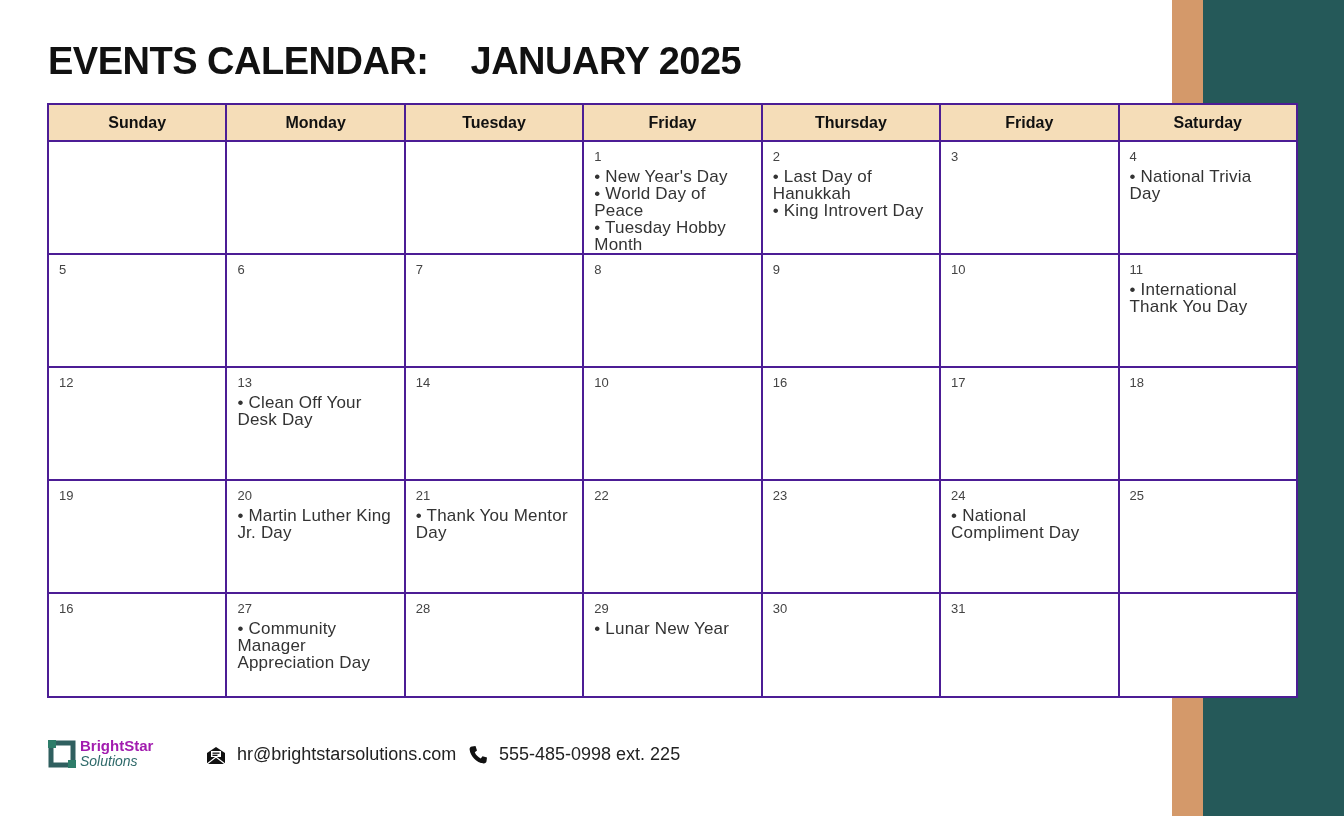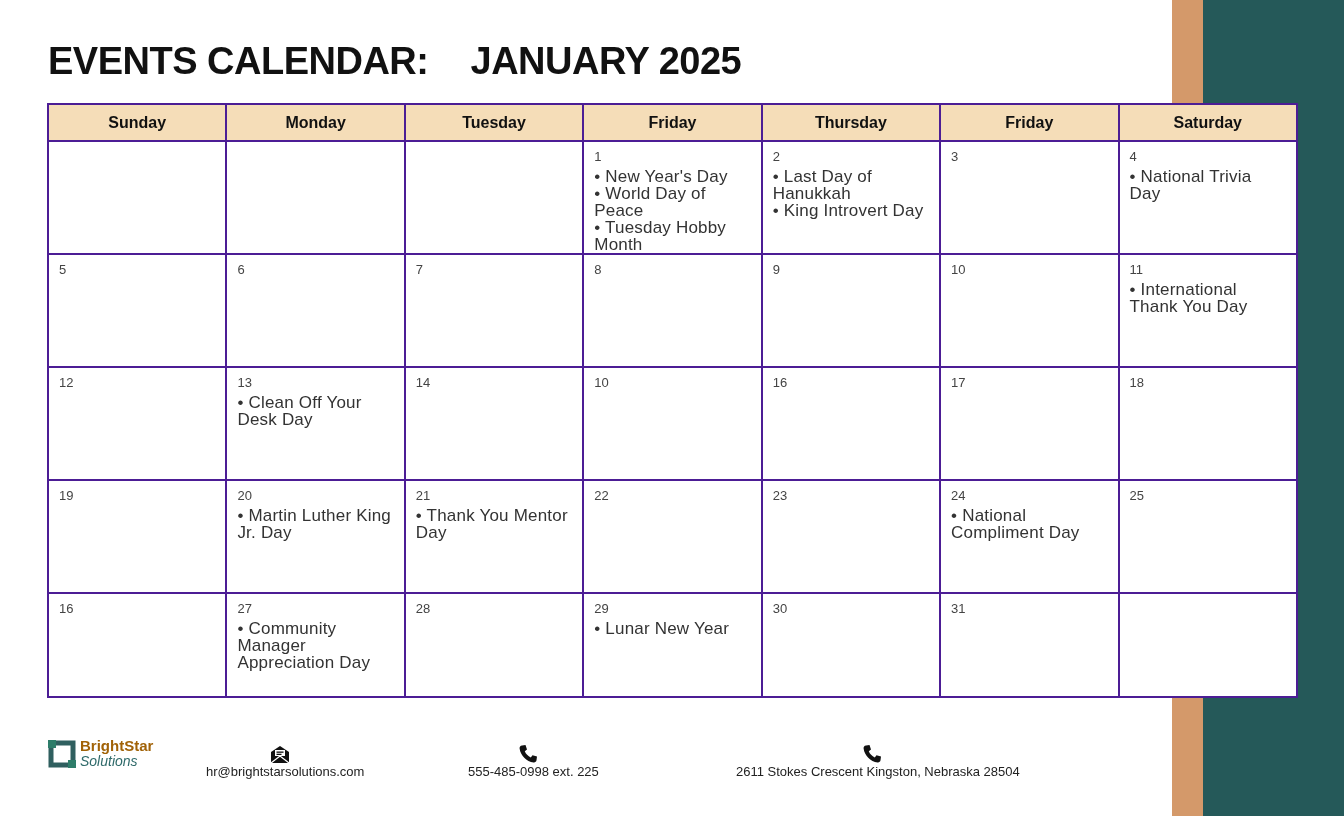--- a/index.html
+++ b/index.html
@@ -21,24 +21,24 @@
     .calendar td { vertical-align: top; padding: 7px 10px 0 10px; background: #ffffff; }
     .calendar tr.r1 td { height: 103px; }
     .calendar tr.r2 td, .calendar tr.r3 td, .calendar tr.r4 td { height: 113px; }
     .calendar tr.r5 td { height: 104px; }
     .daynum { display: block; font-size: 13px; line-height: 16px; color: #444; margin-bottom: 3px; }
     .event { display: block; font-size: 17px; line-height: 17px; color: #333; letter-spacing: 0.2px; }
 
     .footer { position: absolute; left: 48px; top: 736px; height: 34px; width: 1100px; }
     .logo { position: absolute; left: 0; top: 2px; width: 120px; height: 32px; }
     .logo-mark { position: absolute; left: 0; top: 2px; width: 28px; height: 28px; }
-    .logo-text1 { position: absolute; left: 32px; top: 0px; font-size: 15px; font-weight: 700; color: #a16207; line-height: 16px; }
+    .logo-text1 { position: absolute; left: 32px; top: 0px; font-size: 15px; font-weight: 700; color: #a21caf; line-height: 16px; }
     .logo-text2 { position: absolute; left: 32px; top: 15px; font-size: 14px; font-style: italic; color: #2f6a6a; line-height: 16px; }
 
-    .contact { position: absolute; top: 8px; display: flex; align-items: center; font-size: 13px; color: #222; white-space: nowrap; flex-direction: column; }
+    .contact { position: absolute; top: 8px; display: flex; align-items: center; font-size: 18px; color: #222; white-space: nowrap; }
     .contact svg { width: 20px; height: 20px; margin-right: 11px; }
     .contact.email { left: 158px; }
     .contact.phone { left: 420px; }
     .contact.address { left: 688px; }
   </style>
 </head>
 <body>
 
 <div class="stripe-orange"></div>
 <div class="stripe-teal"></div>
@@ -214,19 +214,13 @@
     <span>hr@brightstarsolutions.com</span>
   </div>
 
   <div class="contact phone">
     <svg viewBox="0 0 20 20">
       <path d="M4 1.5 L7.5 1 L9 5.5 L6.8 7.2 C7.8 9.8 10 12.2 12.8 13.4 L14.5 11.2 L19 12.6 L18.5 16.2 C18.3 17.6 17 18.6 15.6 18.4 C8.4 17.4 2.6 11.6 1.6 4.4 C1.4 3 2.4 1.7 4 1.5 Z" fill="#111"></path>
     </svg>
     <span>555-485-0998 ext. 225</span>
   </div>
 
-  <div class="contact address">
-    <svg viewBox="0 0 20 20">
-      <path d="M4 1.5 L7.5 1 L9 5.5 L6.8 7.2 C7.8 9.8 10 12.2 12.8 13.4 L14.5 11.2 L19 12.6 L18.5 16.2 C18.3 17.6 17 18.6 15.6 18.4 C8.4 17.4 2.6 11.6 1.6 4.4 C1.4 3 2.4 1.7 4 1.5 Z" fill="#111"></path>
-    </svg>
-    <span>2611 Stokes Crescent Kingston, Nebraska 28504</span>
-  </div>
 </div>
 
 </body></html>

